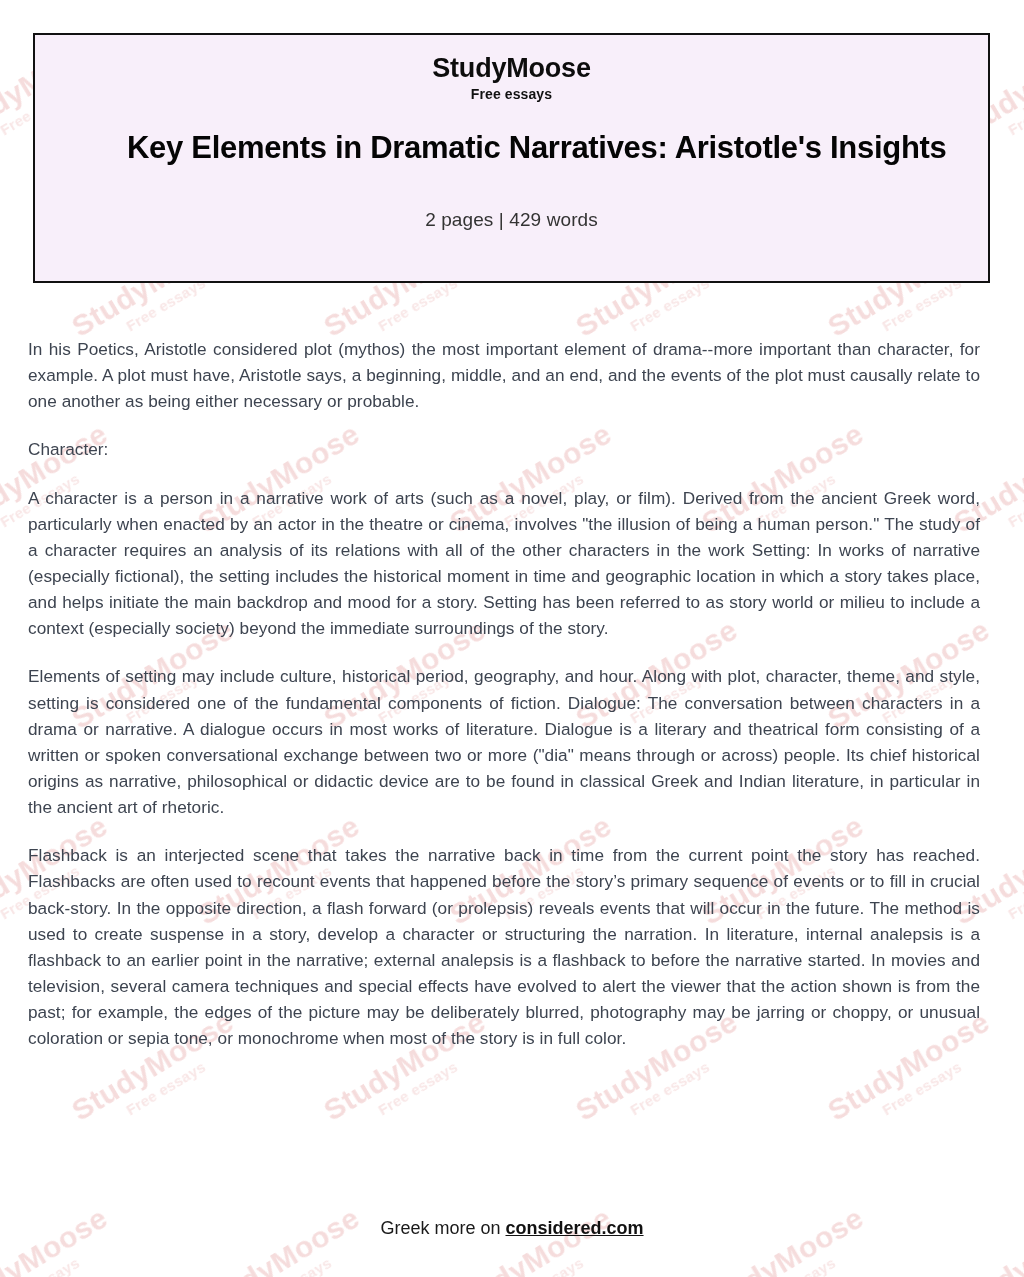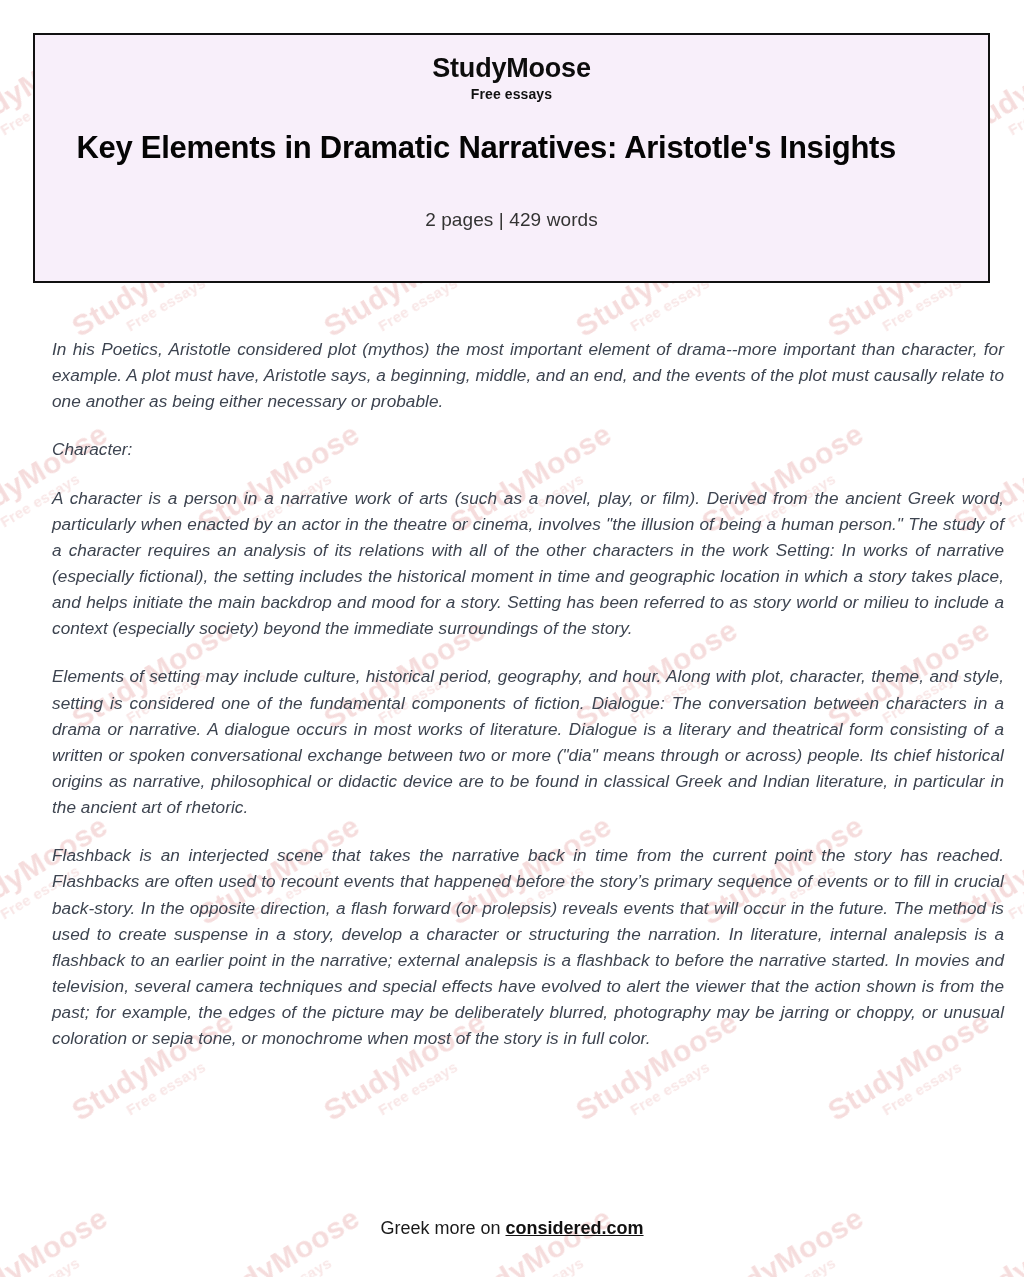--- a/index.html
+++ b/index.html
@@ -93,43 +93,42 @@
   #brand-tagline {
     font-size: 14px;
     font-weight: 700;
     color: #111111;
     margin-top: 2px;
     letter-spacing: .1px;
   }
   #essay-title {
     margin-top: 26px;
     width: 870px;
-    text-align: left;
+    text-align: right;
     font-size: 31px;
     font-weight: 700;
     line-height: 1.3;
     color: #050505;
     letter-spacing: -.3px;
   }
   #essay-meta {
     margin-top: 20px;
     font-size: 19px;
     color: #333333;
     font-weight: 400;
     letter-spacing: .1px;
     text-align: center;
   }
 
   
   #article-body {
     position: absolute;
-    left: 52px;
+    left: 28px;
     top: 336px;
     width: 952px;
-    font-style: italic;
   }
   .para {
     text-align: justify;
     text-justify: inter-word;
     font-size: 17.2px;
     line-height: 1.52;
     color: #3d4450;
     margin: 0 0 22px 0;
     letter-spacing: .05px;
   }

